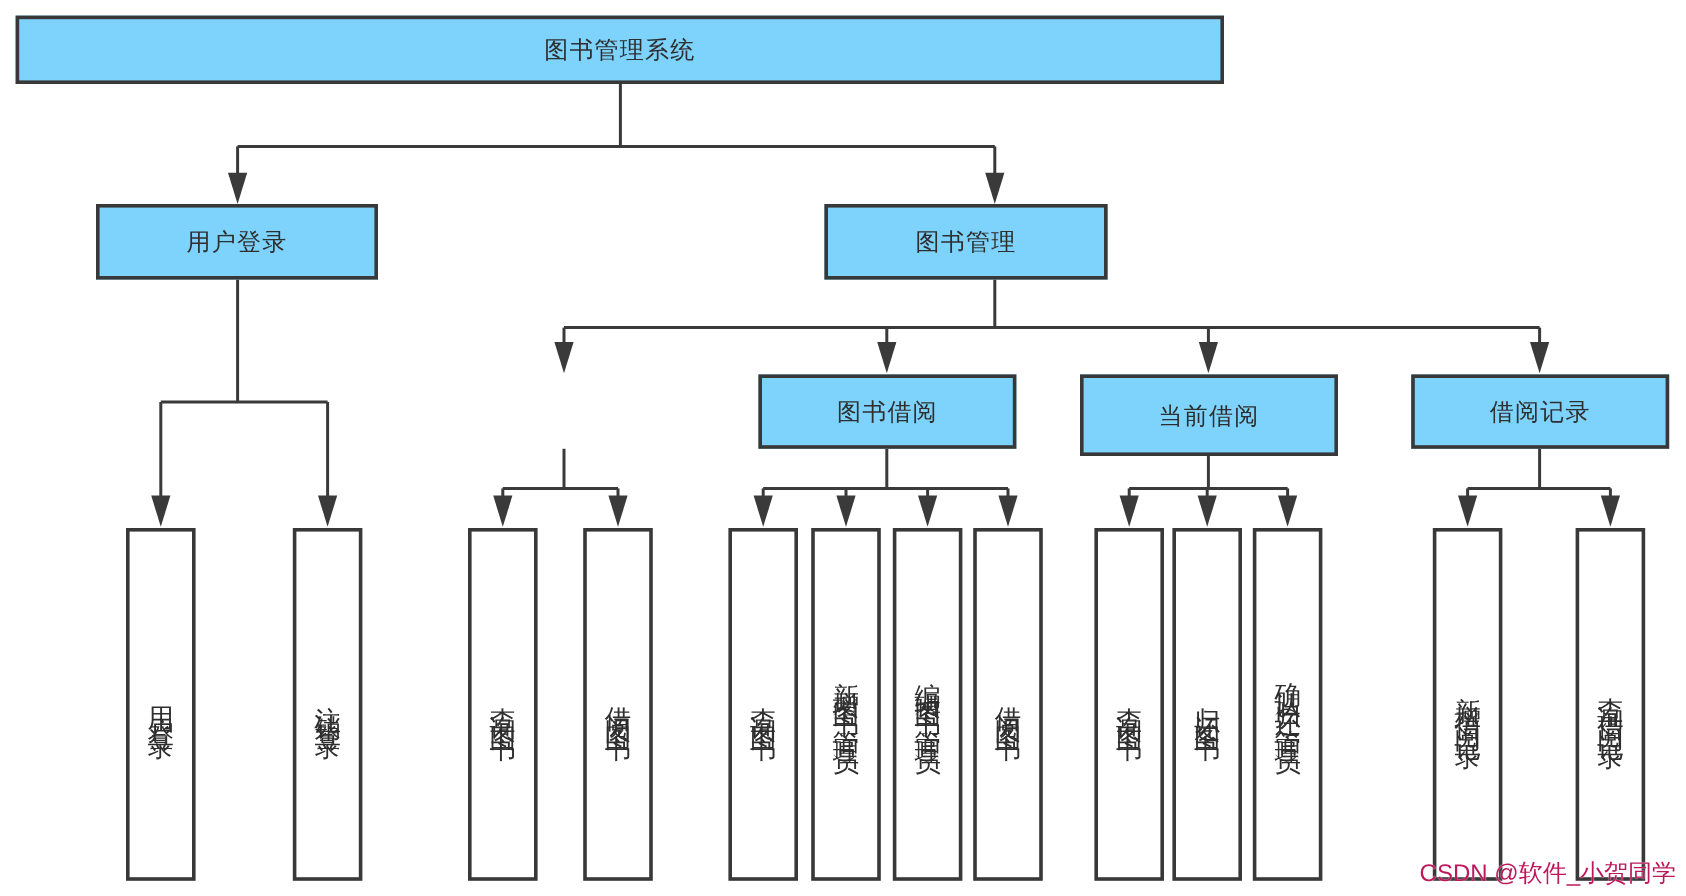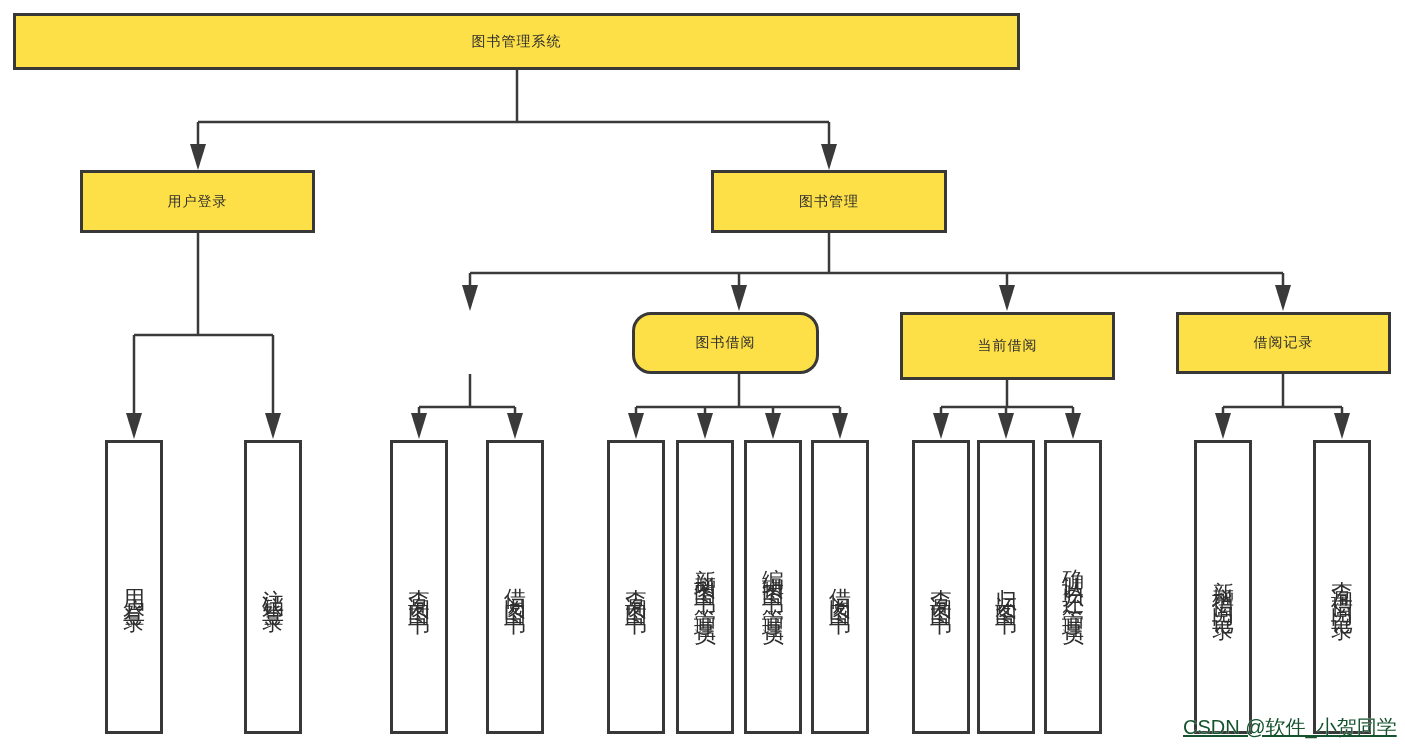--- a/index.html
+++ b/index.html
@@ -13,25 +13,25 @@
     overflow: hidden;
   }
   .wires {
     position: absolute;
     left: 0; top: 0;
     width: 1405px; height: 747px;
   }
   .box-h {
     position: absolute;
     border: 3px solid #383838;
-    background: #fde047;
+    background: #7dd3fc;
     display: flex;
     align-items: center;
     justify-content: center;
-    font-size: 14px;
+    font-size: 20px;
     color: #2e2e2e;
     letter-spacing: 1px;
     z-index: 2;
   }
   .box-v {
     position: absolute;
     border: 3px solid #383838;
     background: #ffffff;
     writing-mode: vertical-rl;
     text-orientation: mixed;
@@ -41,25 +41,24 @@
     font-size: 22px;
     letter-spacing: 8px;
     color: #2e2e2e;
     z-index: 2;
   }
   .watermark {
     position: absolute;
     left: 1183px;
     top: 714px;
     font-size: 20px;
-    color: #14532d;
+    color: #be185d;
     white-space: nowrap;
     z-index: 5;
     text-shadow: 0 0 1px #ffffff;
-    text-decoration: underline;
   }
 </style>
 </head>
 <body>
 
 <div class="canvas">
 
   <svg class="wires" width="1405" height="747" viewBox="0 0 1405 747">
     <g stroke="#3a3a3a" stroke-width="2.5" fill="none">
 
@@ -139,23 +138,23 @@
       <polygon points="998,413 1014,413 1006,439"></polygon>
       <polygon points="1065,413 1081,413 1073,439"></polygon>
       <polygon points="1215,413 1231,413 1223,439"></polygon>
       <polygon points="1334,413 1350,413 1342,439"></polygon>
     </g>
   </svg>
 
   <div class="box-h" style="left:13px; top:13px; width:1007px; height:57px;">图书管理系统</div>
 
   <div class="box-h" style="left:80px; top:170px; width:235px; height:63px;">用户登录</div>
-  <div class="box-h" style="left:711px; top:170px; width:236px; height:63px;">图书管理</div>
+  <div class="box-h" style="left:687px; top:170px; width:236px; height:63px;">图书管理</div>
 
-  <div class="box-h" style="left:632px; top:312px; width:187px; height:62px;border-radius:19px;">图书借阅</div>
+  <div class="box-h" style="left:632px; top:312px; width:215px; height:62px;">图书借阅</div>
   <div class="box-h" style="left:900px; top:312px; width:215px; height:68px;">当前借阅</div>
   <div class="box-h" style="left:1176px; top:312px; width:215px; height:62px;">借阅记录</div>
 
   <div class="box-v" style="left:105px; top:440px; width:58px; height:294px;">用户登录</div>
   <div class="box-v" style="left:244px; top:440px; width:58px; height:294px;">注销登录</div>
 
   <div class="box-v" style="left:390px; top:440px; width:58px; height:294px;">查询图书</div>
   <div class="box-v" style="left:486px; top:440px; width:58px; height:294px;">借阅图书</div>
 
   <div class="box-v" style="left:607px; top:440px; width:58px; height:294px;">查询图书</div>

